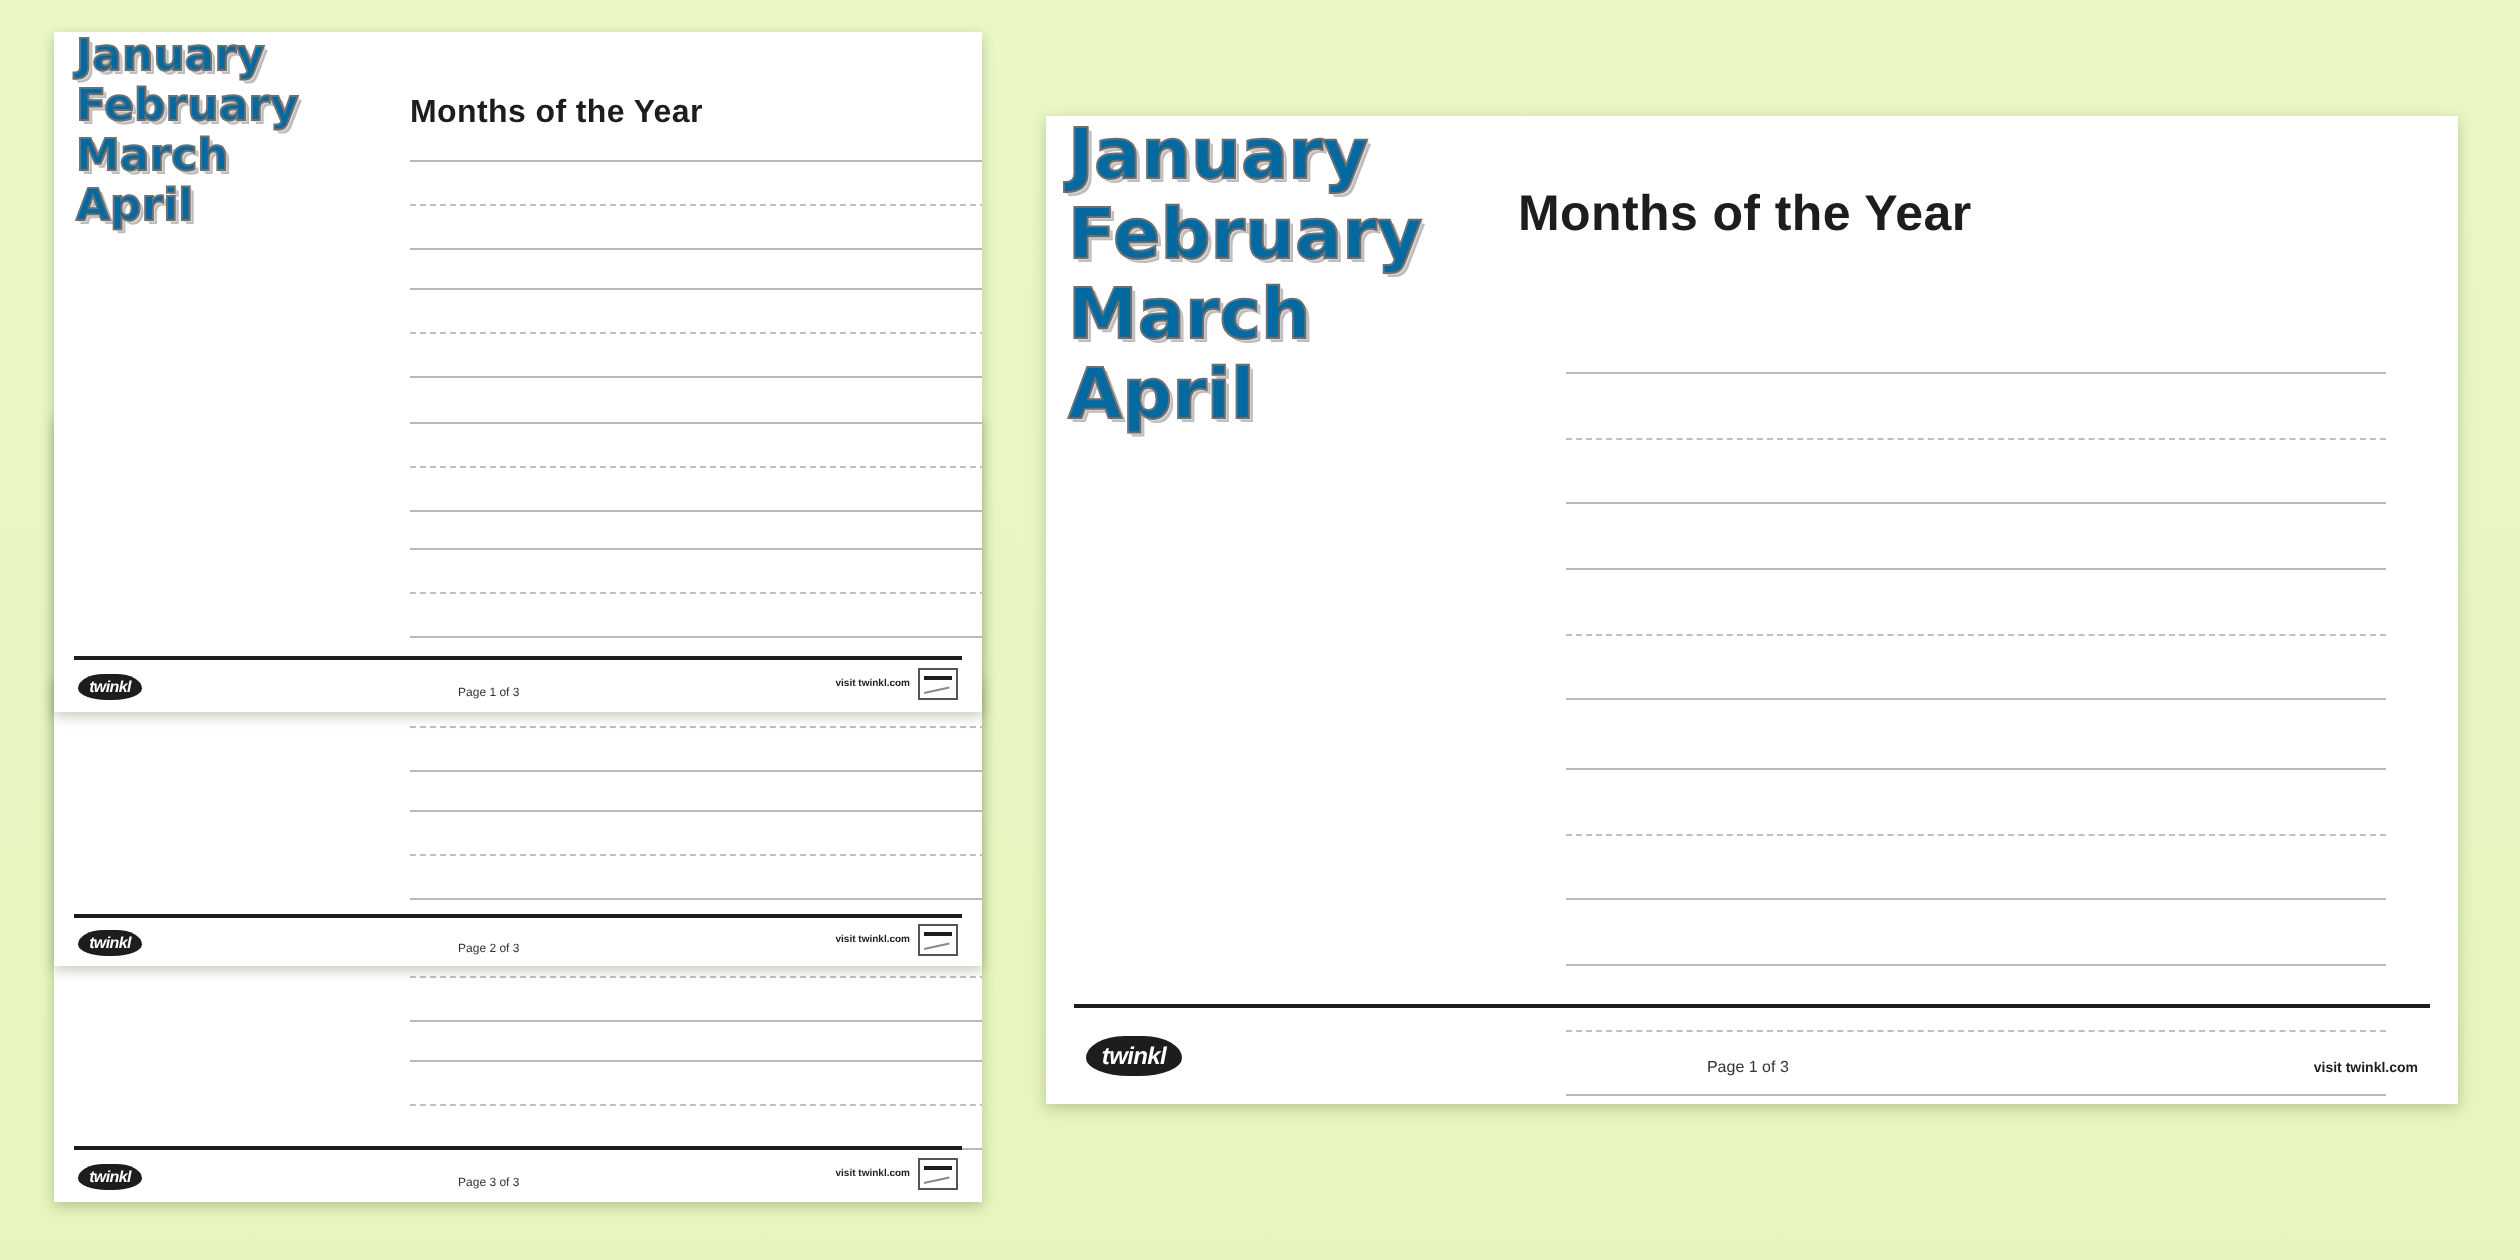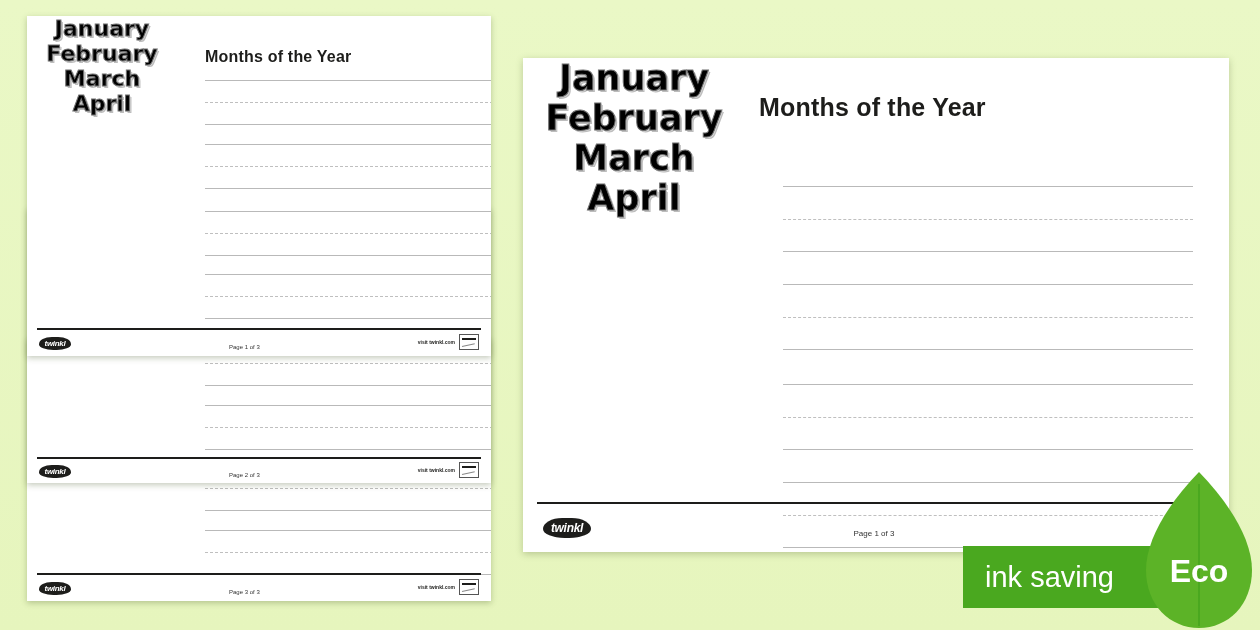--- a/index.html
+++ b/index.html
@@ -35,27 +35,28 @@
   .sheet-title {
     font-weight: bold;
     color: #1d1d1b;
     letter-spacing: .2px;
   }
 
   
   .month-word {
     font-family: "DejaVu Sans", sans-serif;
     font-weight: bold;
-    color: #000000;
+    color: #0369a1;
     -webkit-text-stroke: 1px #6f6f6f;
     text-shadow:
       1px 1px 0 #d8d8d8,
       2px 2px 0 #bdbdbd;
     white-space: nowrap;
-    text-align: center;
+    text-align: left;
+    margin-left: 11px;
   }
 
   
   .lines {
     position: relative;
   }
   .line {
     position: absolute;
     left: 0;
     right: 0;
@@ -332,26 +333,14 @@
       <div class="footer" style="bottom:14px; left:20px; right:20px;">
         <span class="twinkl-logo" style="width:48px; height:20px; font-size:12px;">twinkl</span>
         <span class="footer-page" style="font-size:8px;">Page 1 of 3</span>
         <span class="visit-wrap">
           <span class="visit-text" style="font-size:7px;">visit twinkl.com</span>
         </span>
       </div>
     </div>
   </div>
 
-  <div id="eco">
-    <div class="banner">
-      <span class="ink-saving">ink saving</span>
-    </div>
-    <svg class="leaf" viewBox="0 0 118 160">
-      <path d="M59 2 C90 34, 112 70, 112 100 C112 135, 88 158, 59 158 C30 158, 6 135, 6 100 C6 70, 28 34, 59 2 Z" fill="#5cb327"></path>
-      <path d="M59 14 L59 156" stroke="#4aa81f" stroke-width="2" fill="none"></path>
-    </svg>
-    <div style="position:absolute; right:14px; bottom:40px; width:90px; text-align:center;">
-      <span class="eco-word">Eco</span>
-    </div>
-  </div>
 
 </div>
 
 </body></html>

